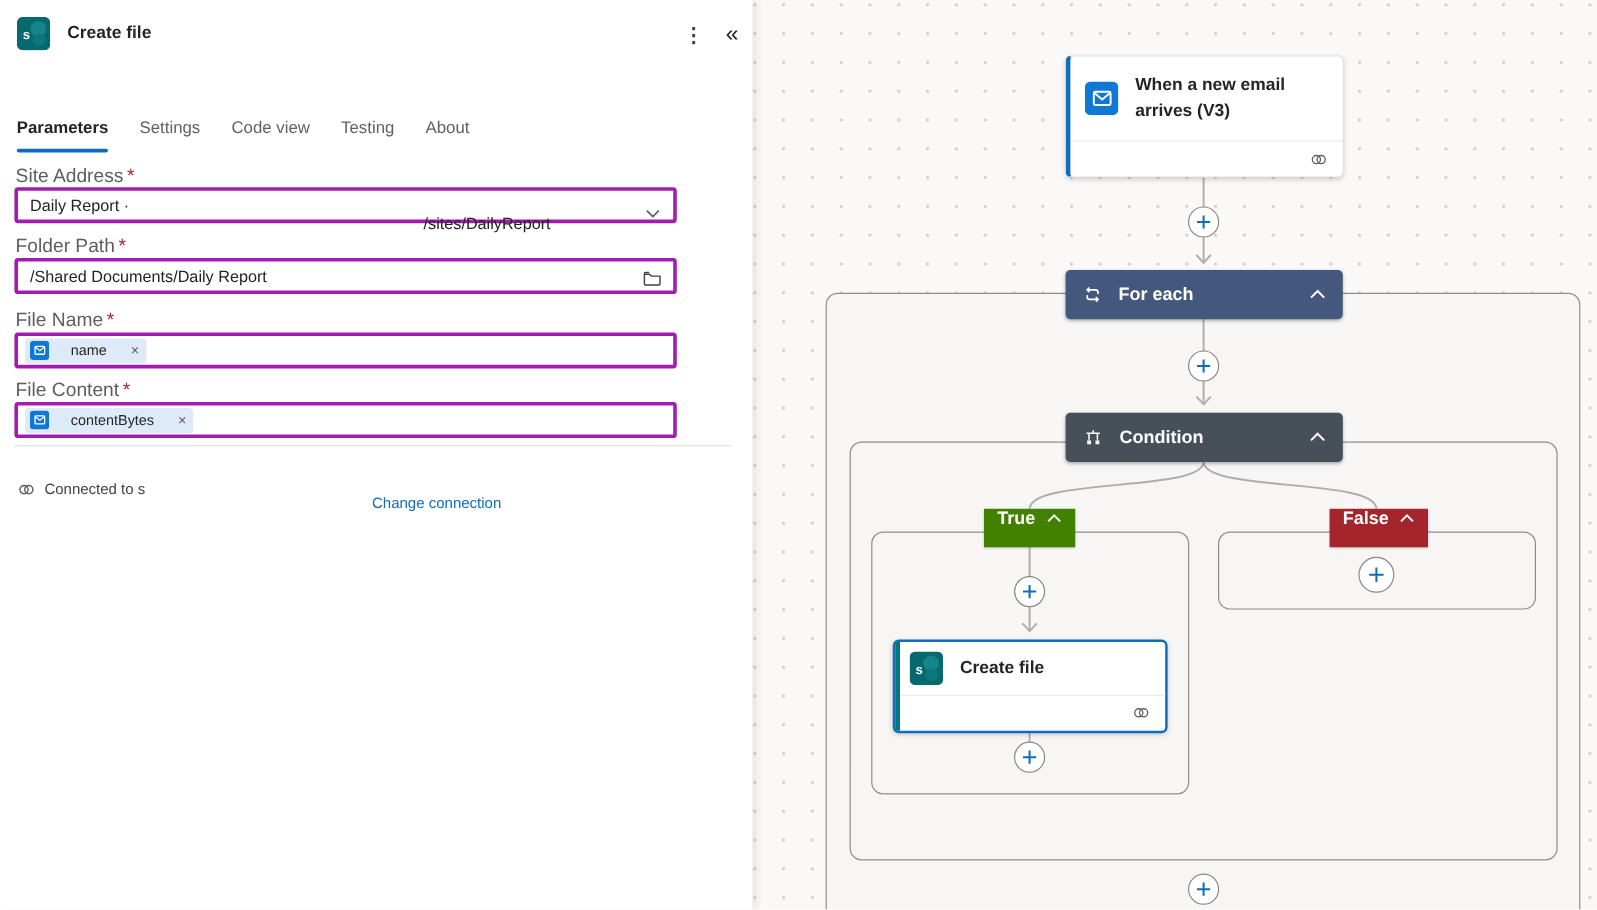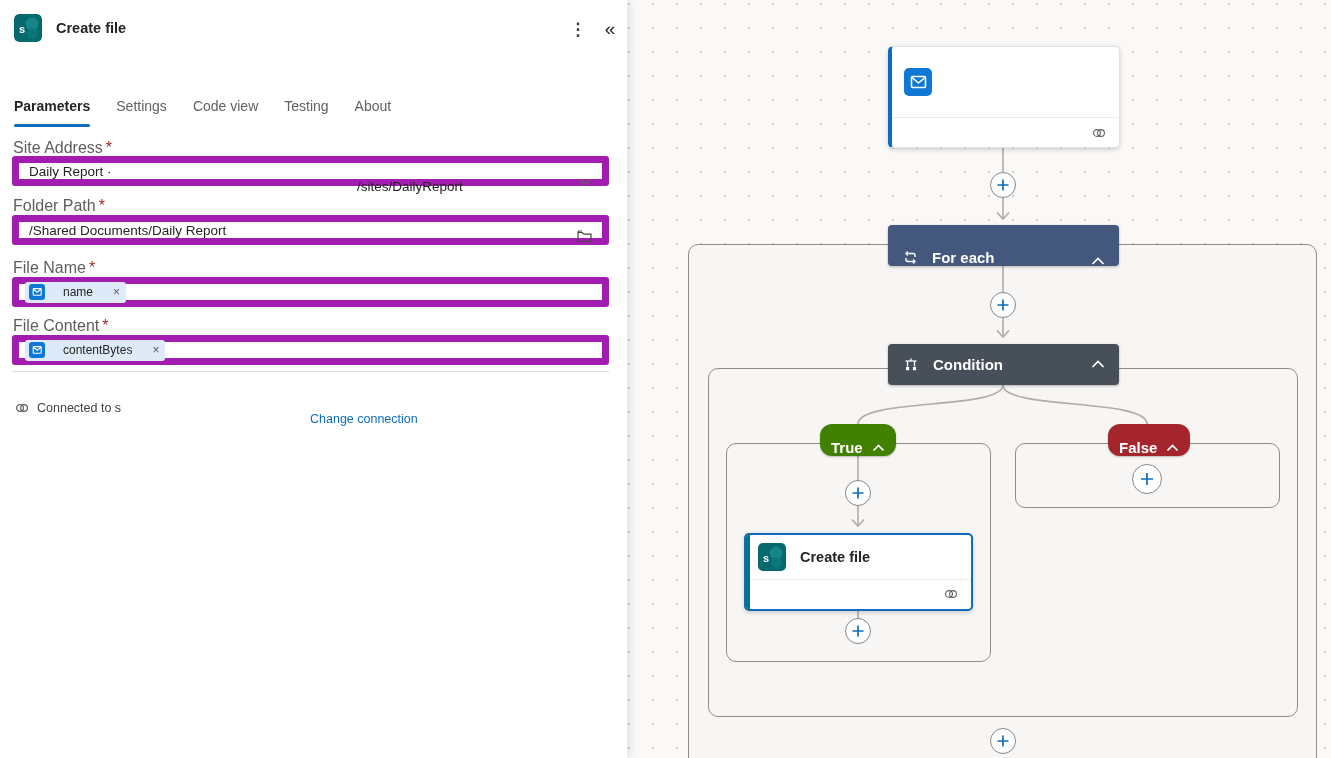--- a/index.html
+++ b/index.html
@@ -18,21 +18,21 @@
   .collapse { left:596px; font-size:19px; color:#242424; }
 
   .tabs { position:absolute; left:14px; top:98px; display:flex; gap:26px; }
   .tab { position:relative; font-size:14px; color:#616161; padding-bottom:13px; cursor:pointer; }
   .tab.active { color:#242424; font-weight:700; }
   .tab.active::after { content:""; position:absolute; left:0; right:0; bottom:0; height:3px;
                        border-radius:2px; background:#0F6CBD; }
 
   .field-label { position:absolute; left:13px; font-size:16px; color:#605E5C; }
   .field-label .req { color:#A4262C; margin-left:3px; }
-  .input { position:absolute; left:12px; width:597px; height:30px; border:7px solid #a21caf;
+  .input { position:absolute; left:12px; width:552px; height:30px; border:3px solid #a21caf;
            border-radius:3px; background:#fff; display:flex; align-items:center; padding:0 10px;
            font-size:13.5px; color:#242424; cursor:text; }
   .input .path { position:absolute; left:338px; color:#242424;margin-top:30px; }
   .input .chev { position:absolute; right:11px; top:11px; }
   .input .folder { position:absolute; right:9px; top:6px; cursor:pointer; }
   .chip { display:inline-flex; align-items:center; gap:18px; background:#DFEAF8; border-radius:3px;
           padding:2px 6px 2px 4px; font-size:12px; color:#242424; height:21px; }
   .chip .x { color:#5B5B5B; font-size:12px; margin-left:2px; cursor:pointer; }
 
   .divider { position:absolute; left:12px; top:371px; width:597px; border-top:1px solid #E1DFDD; }
@@ -46,21 +46,21 @@
             background-size:24px 24px; background-position:14px 16px; overflow:hidden; }
   .scope { position:absolute; border:1.5px solid #8F8D8B; border-radius:10px; background:#F7F6F4; }
   svg.wires { position:absolute; left:0; top:0; z-index:2; pointer-events:none; }
 
   .node-header { position:absolute; z-index:4; width:231px; height:41px; border-radius:4px;
                  display:flex; align-items:center; padding:0 14px; color:#fff; font-size:15px;
                  font-weight:700; box-shadow:0 1px 3px rgba(0,0,0,.28); cursor:pointer; }
   .node-header .nh-icon { margin-right:13px; display:flex; }
   .node-header .nh-chev { margin-left:auto; display:flex; cursor:pointer; }
 
-  .badge { position:absolute; z-index:4; height:32px; border-radius:12px; display:flex; align-items:flex-end;
+  .badge { position:absolute; z-index:4; height:32px; border-radius:0; display:flex; align-items:flex-start;
            gap:9px; padding:0 11px; color:#fff; font-size:15px; font-weight:700;
            box-shadow:0 1px 2px rgba(0,0,0,.25); cursor:pointer; }
 
   .card { position:absolute; z-index:4; background:#fff; border-radius:5px; cursor:pointer; }
   .card .card-top { display:flex; align-items:center; gap:14px; padding:0 12px; }
   .card .card-title { font-size:14.5px; font-weight:600; color:#242424; line-height:1.55; }
   .card .card-divider { border-top:1px solid #EDEBE9; }
   .card .card-foot { display:flex; justify-content:flex-end; align-items:center; padding:0 12px; }
   .trigger-card { left:261px; top:46px; width:232px; height:102px; border:1px solid #E3E1DF;
                   border-left:4px solid #0F6CBD; box-shadow:0 1.5px 4px rgba(0,0,0,.16); }
@@ -193,37 +193,38 @@
       </g>
     </svg>
 
     <div class="card trigger-card">
       <div class="card-top">
         <svg width="28" height="28" viewBox="0 0 28 28" style="flex-shrink:0">
           <rect width="28" height="28" rx="5" fill="#0F78D4"></rect>
           <rect x="7.5" y="8.5" width="14" height="11" rx="1.2" fill="none" stroke="#fff" stroke-width="1.6"></rect>
           <path d="M8 9.5 14.5 15 21 9.5" fill="none" stroke="#fff" stroke-width="1.6"></path>
         </svg>
+        <span class="card-title" style="width:150px">When a new email arrives (V3)</span>
       </div>
       <div class="card-divider"></div>
       <div class="card-foot">
         <svg width="16" height="14" viewBox="0 0 16 14">
           <circle cx="6" cy="7" r="3.4" fill="none" stroke="#605E5C" stroke-width="1.1"></circle>
           <circle cx="10" cy="7" r="3.4" fill="none" stroke="#605E5C" stroke-width="1.1"></circle>
         </svg>
       </div>
     </div>
 
     <div class="plus-btn" style="left:363px; top:172px;">
       <svg width="14" height="14" viewBox="0 0 14 14">
           <path d="M7 1.5 V12.5 M1.5 7 H12.5" stroke="#0F6CBD" stroke-width="1.7" fill="none"></path>
         </svg>
     </div>
 
-    <div class="node-header" style="left:261px; top:225px; background:#44587D;align-items:flex-end;">
+    <div class="node-header" style="left:261px; top:225px; background:#44587D;">
       <span class="nh-icon">
         <svg width="17" height="17" viewBox="0 0 17 17">
           <path d="M4.5 4.5 H11 a2 2 0 0 1 2 2 V8" fill="none" stroke="#fff" stroke-width="1.4"></path>
           <path d="M12.5 12.5 H6 a2 2 0 0 1 -2 -2 V9" fill="none" stroke="#fff" stroke-width="1.4"></path>
           <polyline points="5.8,2.6 4,4.5 5.8,6.4" fill="none" stroke="#fff" stroke-width="1.4"></polyline>
           <polyline points="11.2,10.6 13,12.5 11.2,14.4" fill="none" stroke="#fff" stroke-width="1.4"></polyline>
         </svg>
       </span>
       <span>For each</span>
       <span class="nh-chev">

